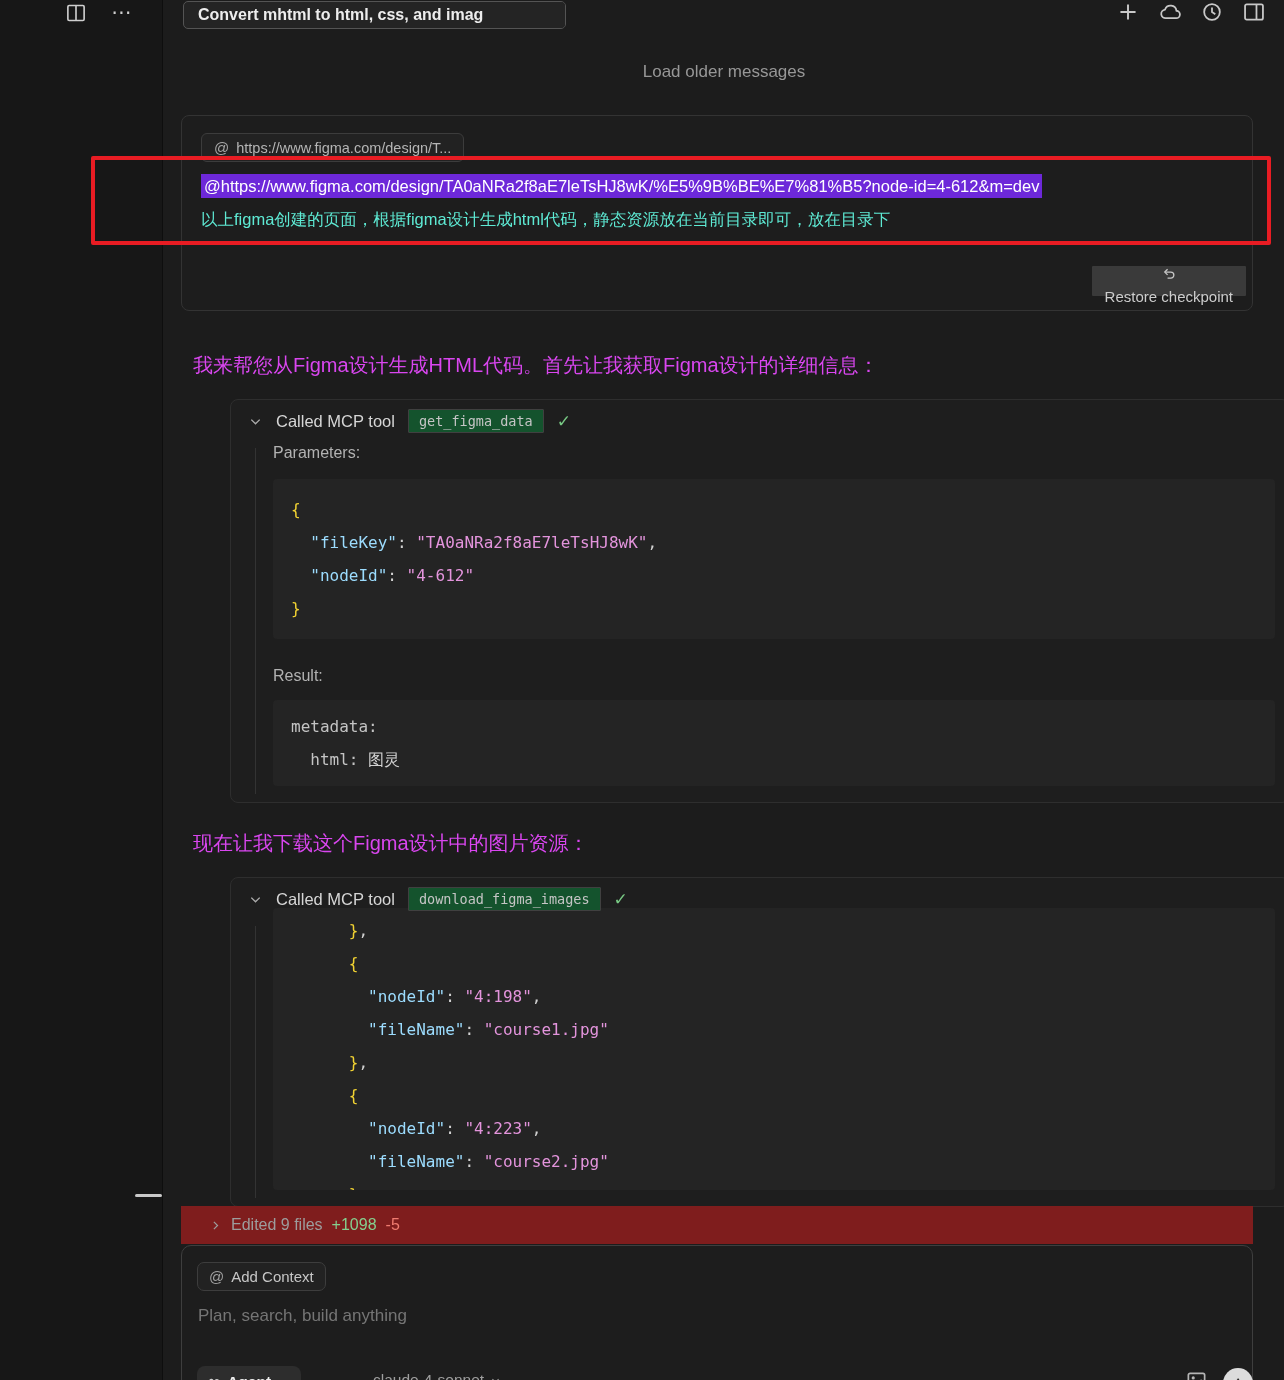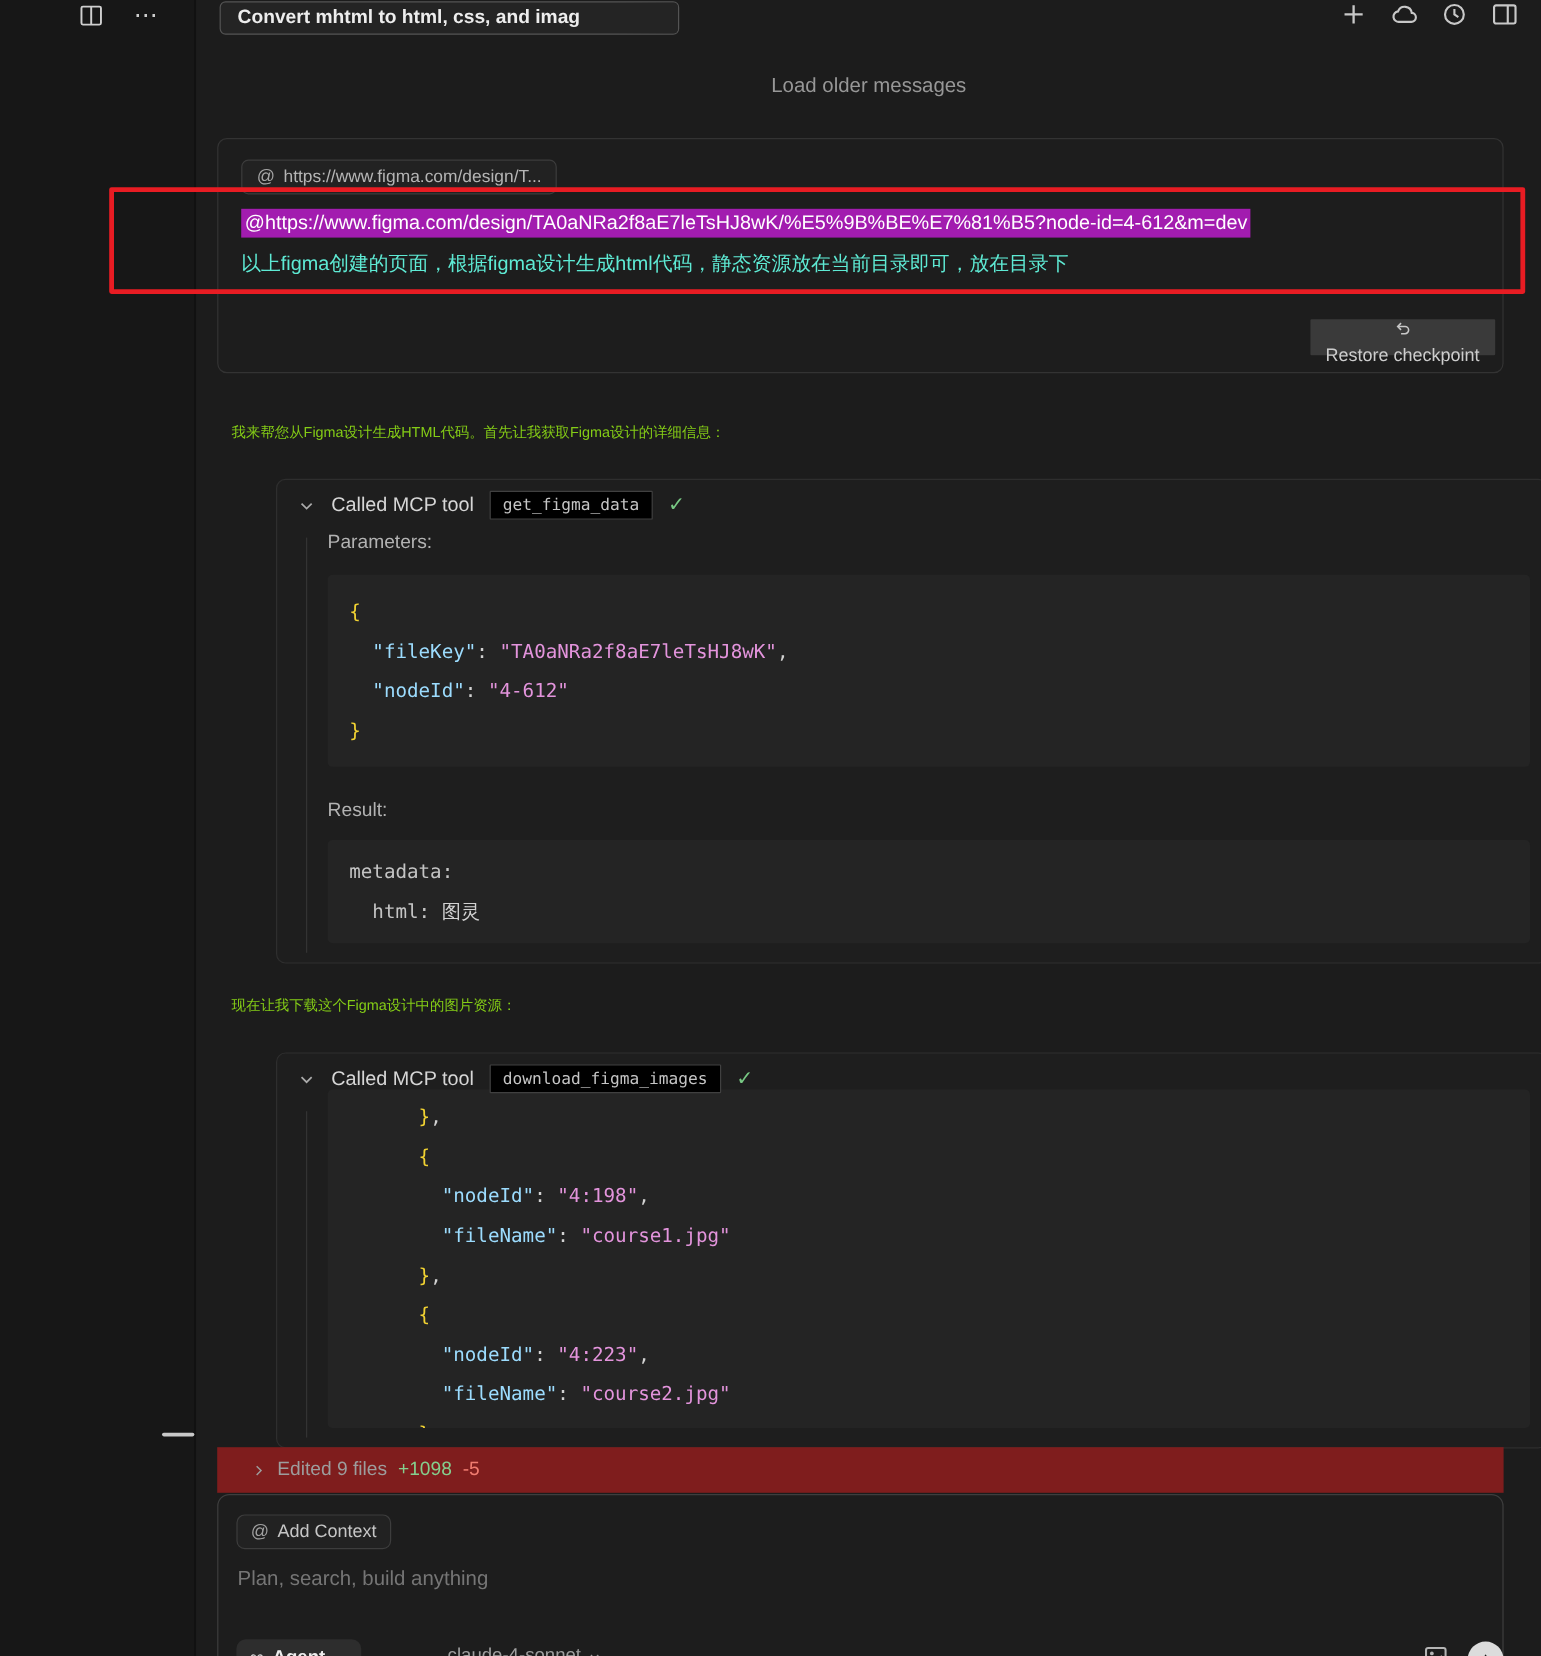--- a/index.html
+++ b/index.html
@@ -61,60 +61,60 @@
   .ctx-chip {
     position: absolute; left: 19px; top: 17px; height: 29px;
     display: inline-flex; align-items: center; gap: 7px; padding: 0 12px;
     background: #222222; border: 1px solid #3c3c3c; border-radius: 6px;
     cursor: pointer; max-width: 340px;
   }
   .ctx-chip .at { color: #a5a5a5; font-size: 15px; }
   .ctx-chip .url { color: #b5b5b5; font-size: 14.5px; white-space: nowrap; overflow: hidden; }
   .sel-line { position: absolute; left: 19px; top: 61px; white-space: nowrap; }
   .sel-line span {
-    background: #a21caf; color: #ffffff; font-size: 16.5px; padding: 3px 3px;
+    background: #6d28d9; color: #ffffff; font-size: 16.5px; padding: 3px 3px;
   }
   .body-line {
     position: absolute; left: 19px; top: 93px; color: #5eead4; font-size: 16.5px;
     white-space: nowrap;
   }
   .restore-btn {
     position: absolute; right: 6px; bottom: 14px; height: 30px;
     display: inline-flex; align-items: center; gap: 7px; padding: 0 13px;
     background: #3a3a3a; border-radius: 1px; color: #cdcdcd; font-size: 15px;
     cursor: pointer;
     flex-direction: column;
   }
 
   
   .annotation-red {
     position: absolute; left: 91px; top: 156px; width: 1180px; height: 89px;
     border: 4px solid #e81c23; border-radius: 2px; z-index: 60; pointer-events: none;
   }
 
-  .assistant-text { position: absolute; color: #84cc16; font-size: 12px; white-space: nowrap; }
+  .assistant-text { position: absolute; color: #d946ef; font-size: 20px; white-space: nowrap; }
   .a-text-1 { left: 29px; top: 352px; }
   .a-text-2 { left: 29px; top: 830px; }
 
   
   .tool-panel {
     position: absolute; left: 29px; width: 1060px;
     background: #1e1e1e; border: 1px solid #2e2e2e; border-radius: 8px;
     overflow: hidden;
     margin-left: 37px;
   }
   .tp-1 { top: 399px; height: 404px; }
   .tp-2 { top: 877px; height: 330px; }
   .tool-header {
     display: flex; align-items: center; gap: 13px;
     padding: 12px 0 0 16px; height: 30px; cursor: pointer;
   }
   .tool-header .tool-label { color: #d6d6d6; font-size: 16.5px; }
   .tool-badge {
-    background: #000000; border: 1px solid #404040; border-radius: 1px;
+    background: #14532d; border: 1px solid #404040; border-radius: 1px;
     padding: 3px 10px; color: #c5c5c5; font-size: 13.5px;
     font-family: "DejaVu Sans Mono", monospace; cursor: pointer;
   }
   .tool-check { color: #78c984; font-size: 17px; font-weight: 700; }
   .guide-line { position: absolute; left: 24px; top: 48px; bottom: 8px; width: 1px; background: #333333; }
 
   .section-label { margin: 14px 0 0 42px; color: #b2b2b2; font-size: 16px; height: 22px; }
   .code-block {
     margin-left: 42px; width: 1002px; background: #242424; border-radius: 4px;
     font-family: "DejaVu Sans Mono", monospace; font-size: 16px;

